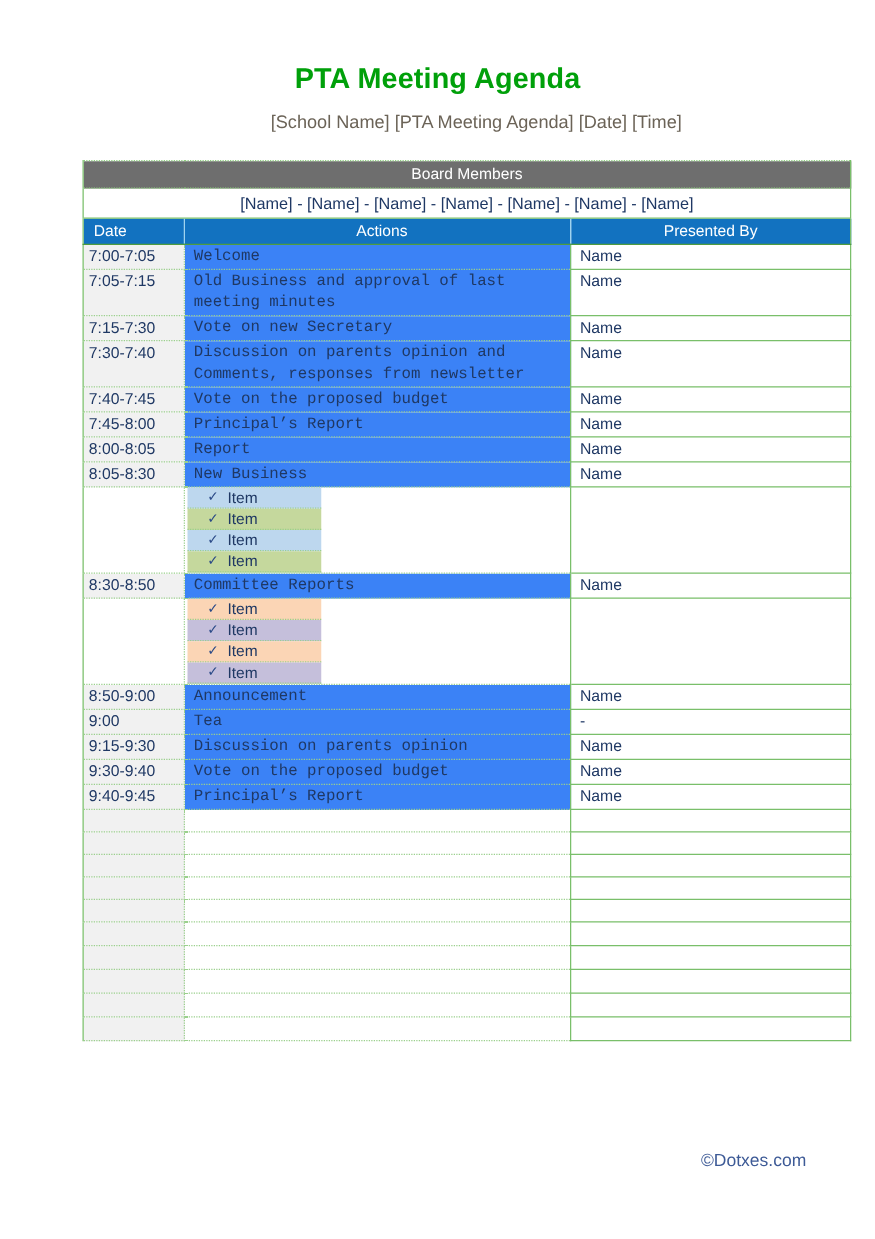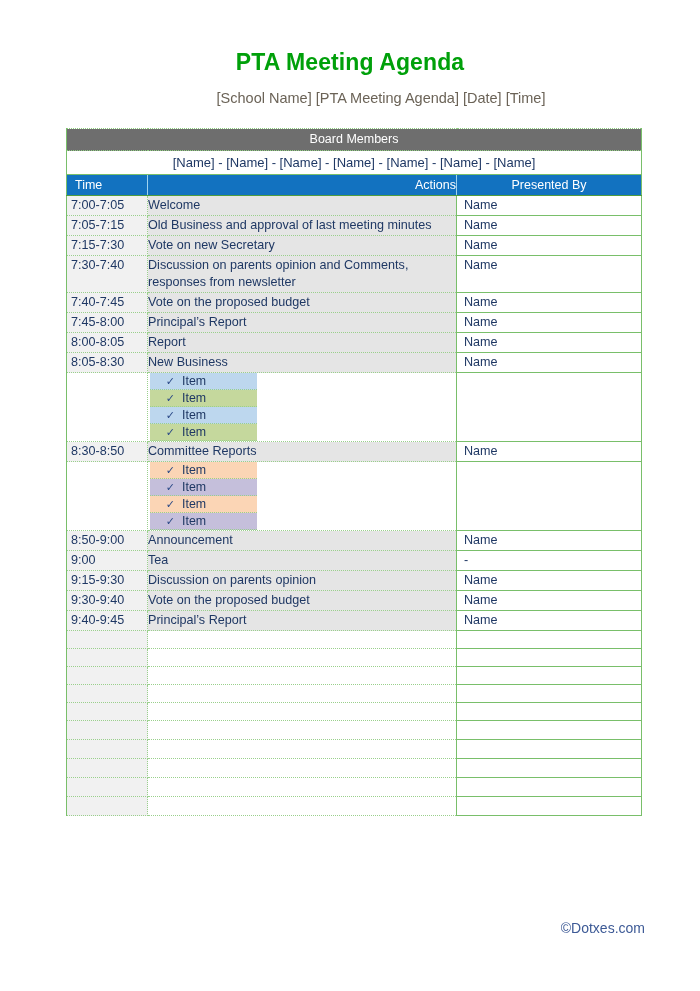--- a/index.html
+++ b/index.html
@@ -56,21 +56,21 @@
     table-layout: fixed;
   }
   .agenda-table td, .agenda-table th {
     padding: 0;
     margin: 0;
     vertical-align: top;
   }
 
   .col-time   { width: 81px; }
   .col-action { width: 309px; }
-  .col-person { width: 185px; }
+  .col-person { width: 224px; }
 
   
   .banner-row td {
     background: #6e6e6e;
     color: #ffffff;
     text-align: center;
     font-size: 12.5px;
     height: 21px;
     line-height: 21px;
     border-left: 1px solid #79bf6a;
@@ -95,44 +95,45 @@
     background: #1272c0;
     color: #ffffff;
     font-size: 12.5px;
     font-weight: normal;
     height: 20px;
     line-height: 20px;
     border-top: 1px solid #79bf6a;
     border-bottom: 1px solid #4f9c3f;
   }
   .head-row th.col-time   { text-align: left;   padding-left: 8px; border-left: 1px solid #79bf6a; }
-  .head-row th.col-action { text-align: right;   padding-left: 7px; border-left: 1px solid #9fd3ef; }
+  .head-row th.col-action { text-align: center;   padding-left: 7px; border-left: 1px solid #9fd3ef; }
   .head-row th.col-person { text-align: center; border-left: 1px solid #9fd3ef; border-right: 1px solid #79bf6a; }
 
   
   .data-row td {
     color: #1f3864;
     font-size: 12.6px;
     line-height: 17px;
     height: 17px;
     padding-top: 1px;
     padding-bottom: 1px;
     border-bottom: 1px dotted #9ad08c;
   }
   .data-row td.cell-time {
     background: #f1f1f1;
     padding-left: 4px;
     border-left: 1px solid #79bf6a;
     border-right: 1px dotted #9ad08c;
   }
   .data-row td.cell-action {
-    background: #e5e5e5;
-    padding-left: 0;
+    background: #3b82f6;
+    padding-left: 7px;
     padding-right: 4px;
     border-right: 1px dotted #9ad08c;
+    font-family: Liberation Mono, monospace;
   }
   .data-row td.cell-person {
     background: #ffffff;
     padding-left: 7px;
     border-left: 1px solid #79bf6a;
     border-right: 1px solid #79bf6a;
     border-bottom: 1px solid #79bf6a;
   }
 
   
@@ -235,21 +236,21 @@
 
       <tr class="banner-row">
         <td colspan="3">Board Members</td>
       </tr>
 
       <tr class="names-row">
         <td colspan="3">[Name] - [Name] - [Name] - [Name] - [Name] - [Name] - [Name]</td>
       </tr>
 
       <tr class="head-row">
-        <th class="col-time">Time</th>
+        <th class="col-time">Date</th>
         <th class="col-action">Actions</th>
         <th class="col-person">Presented By</th>
       </tr>
 
       </tbody>
       <tbody id="rows-host">
         <tr class="data-row">
           <td class="cell-time">7:00-7:05</td>
           <td class="cell-action">Welcome</td>
           <td class="cell-person">Name</td>

